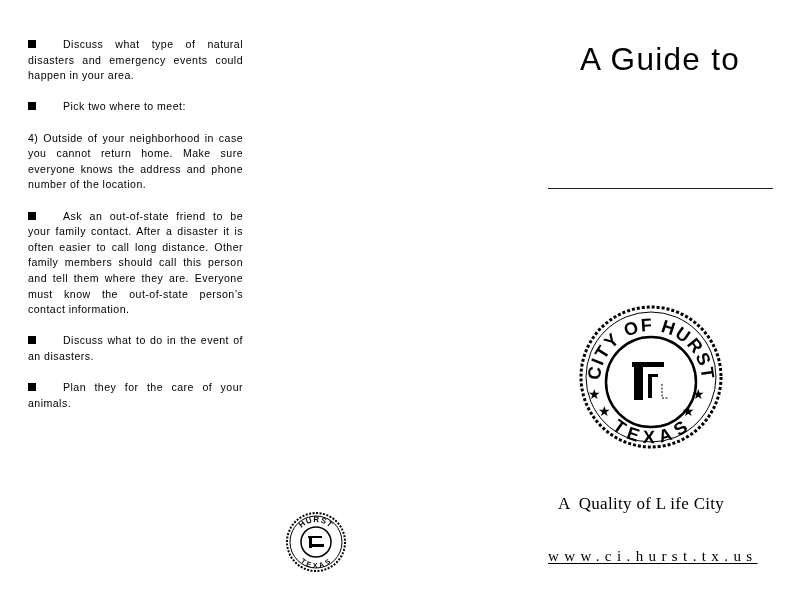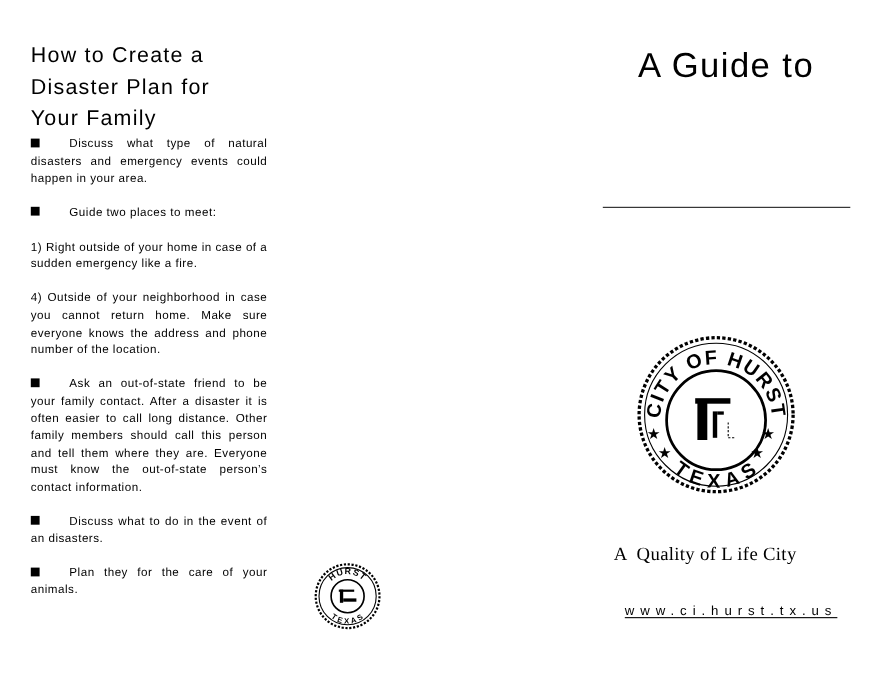--- a/index.html
+++ b/index.html
@@ -10,35 +10,29 @@
   .items { margin-top: 1px; font-size: 10.6px; line-height: 15.6px; letter-spacing: 0.45px; text-align: justify; }
   .item { margin: 0 0 15.6px 0; }
   .bullet { display: inline-block; width: 8px; height: 8px; background: #000; margin-right: 27px; vertical-align: 0px; }
   .small-seal { position: absolute; left: 284px; top: 510px; width: 64px; height: 64px; }
   .panel-right { position: absolute; left: 548px; top: 38px; width: 230px; font-family: "Liberation Sans", sans-serif; margin-left: 32px; }
   .guide-title { font-size: 31.5px; line-height: 43px; letter-spacing: 1.3px; margin: 0; font-weight: normal; }
   .guide-title span { display: block; }
   .title-rule { position: absolute; left: 548px; top: 188px; width: 225px; height: 1px; background: #222; }
   .big-seal { position: absolute; left: 576px; top: 302px; width: 150px; height: 150px; }
   .tagline { position: absolute; left: 558px; top: 494px; font-family: "Liberation Serif", serif; font-size: 17px; letter-spacing: 0.3px; white-space: pre; }
-  .website { position: absolute; left: 568px; top: 548px; font-family: Liberation Sans, sans-serif; font-size: 12px; letter-spacing: 5.4px; text-decoration: underline; text-underline-offset: 2px; white-space: nowrap; }
+  .website { position: absolute; left: 548px; top: 548px; font-family: Liberation Serif, serif; font-size: 15px; letter-spacing: 5.4px; text-decoration: underline; text-underline-offset: 2px; white-space: nowrap; }
 </style>
 </head>
 <body>
 
 <div class="panel-left">
-  <h2 class="left-title">
-    <span>How to Create a</span>
-    <span>Disaster Plan for</span>
-    <span>Your Family</span>
-  </h2>
   <div class="items">
     <p class="item"><span class="bullet"></span><span>Discuss what type of natural disasters and emergency events could happen in your area.</span></p>
-    <p class="item"><span class="bullet"></span><span>Guide two places to meet:</span></p>
-    <p class="item"><span>1) Right outside of your home in case of a sudden emergency like a fire.</span></p>
+    <p class="item"><span class="bullet"></span><span>Pick two where to meet:</span></p>
     <p class="item"><span>4) Outside of your neighborhood in case you cannot return home.  Make sure everyone knows the address and phone number of the location.</span></p>
     <p class="item"><span class="bullet"></span><span>Ask an out-of-state friend to be your family contact.  After a disaster it is often easier to call long distance. Other family members should call this person and tell them where they are. Everyone must know the out-of-state person’s contact information.</span></p>
     <p class="item"><span class="bullet"></span><span>Discuss what to do in the event of an disasters.</span></p>
     <p class="item"><span class="bullet"></span><span>Plan they for the care of your animals.</span></p>
   </div>
 </div>
 
 <svg class="small-seal" viewBox="0 0 64 64">
   <circle cx="32" cy="32" r="29" fill="none" stroke="#000" stroke-width="2" stroke-dasharray="2 1.5"></circle>
   <circle cx="32" cy="32" r="26" fill="none" stroke="#000" stroke-width="1"></circle>

